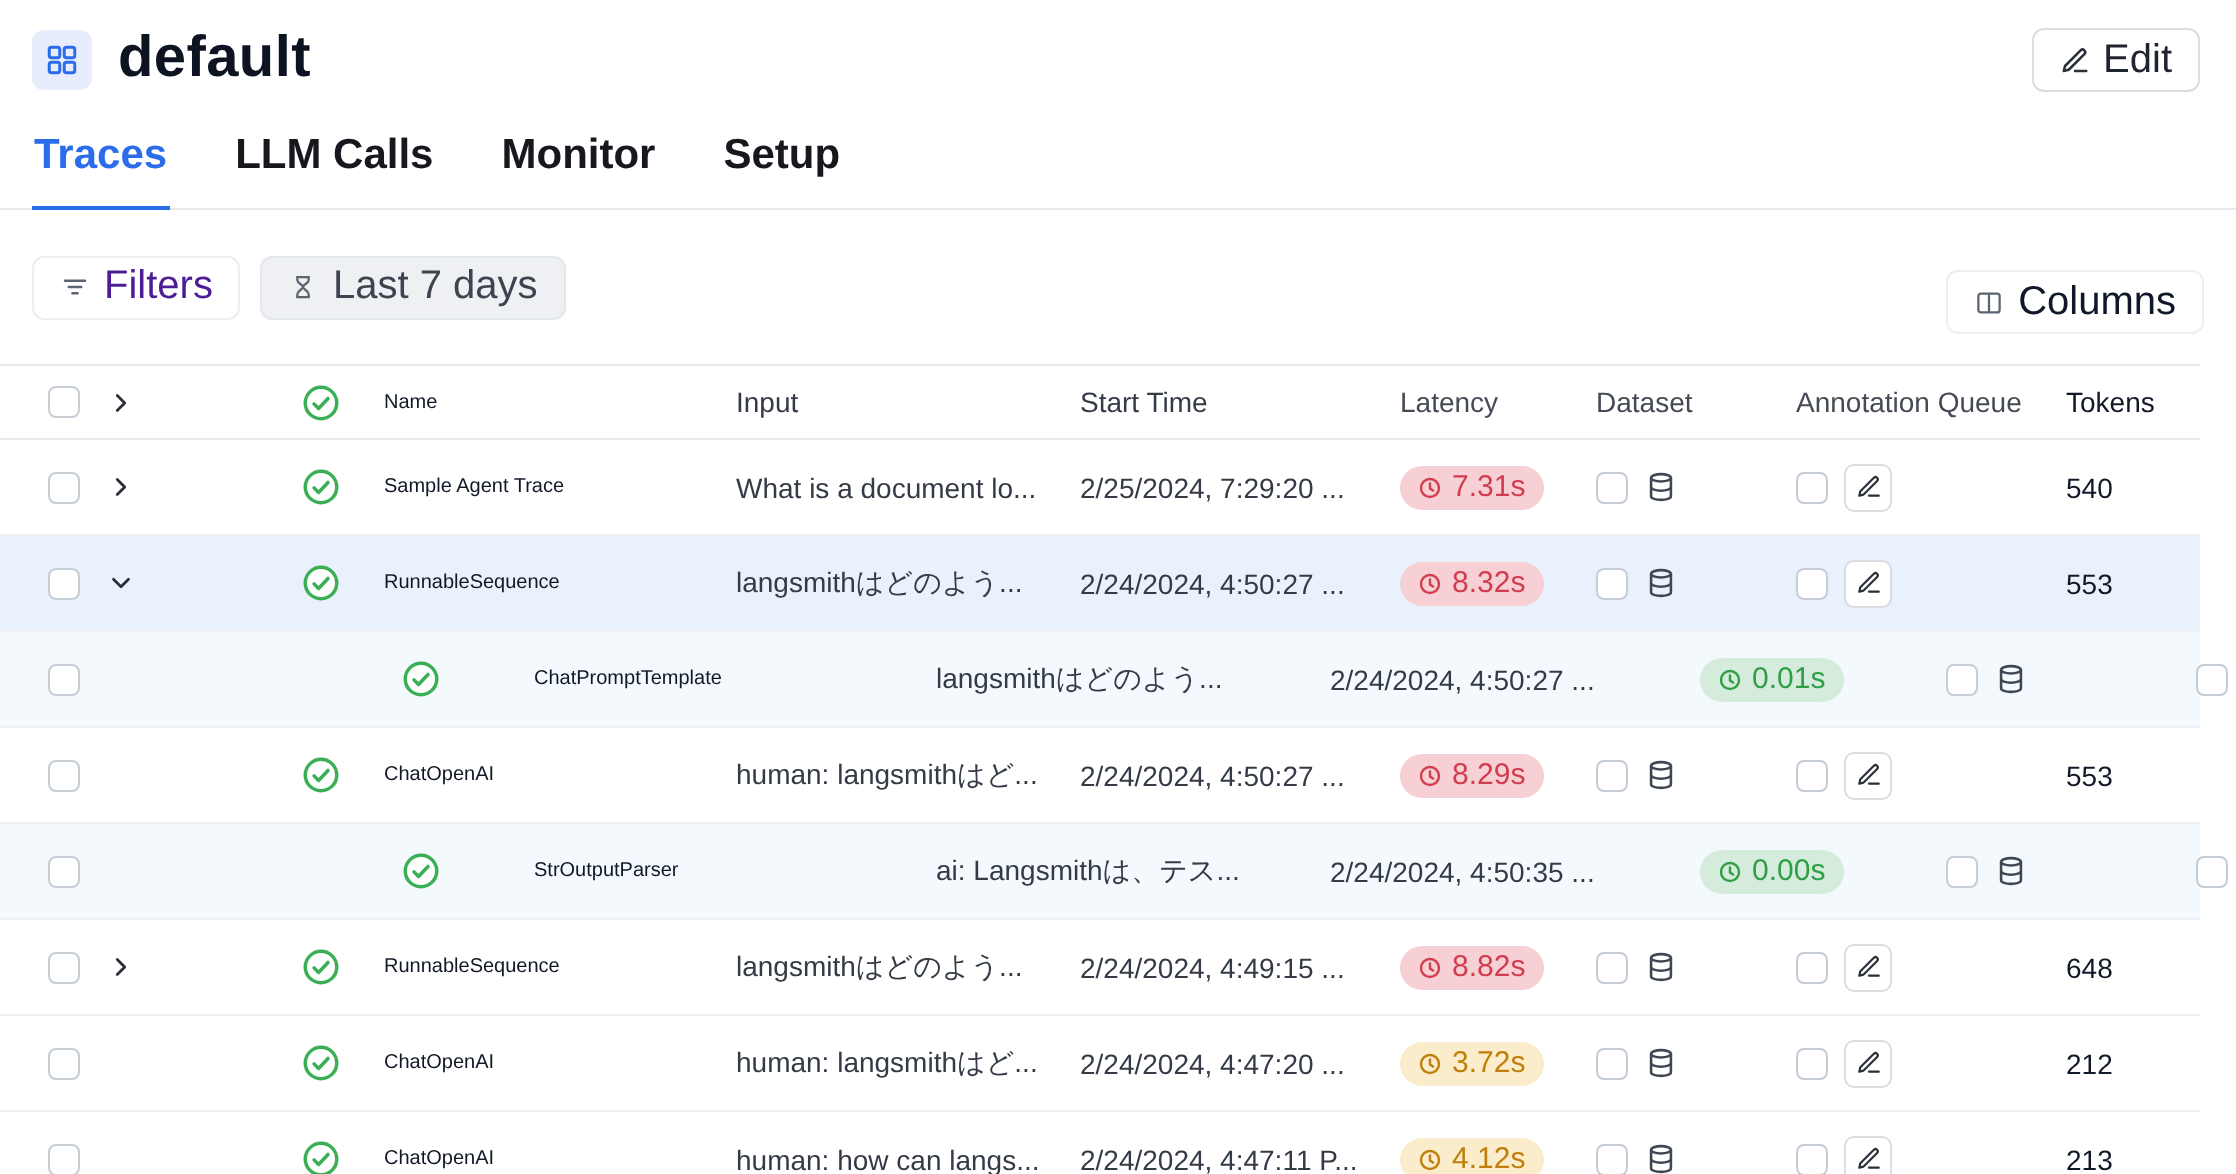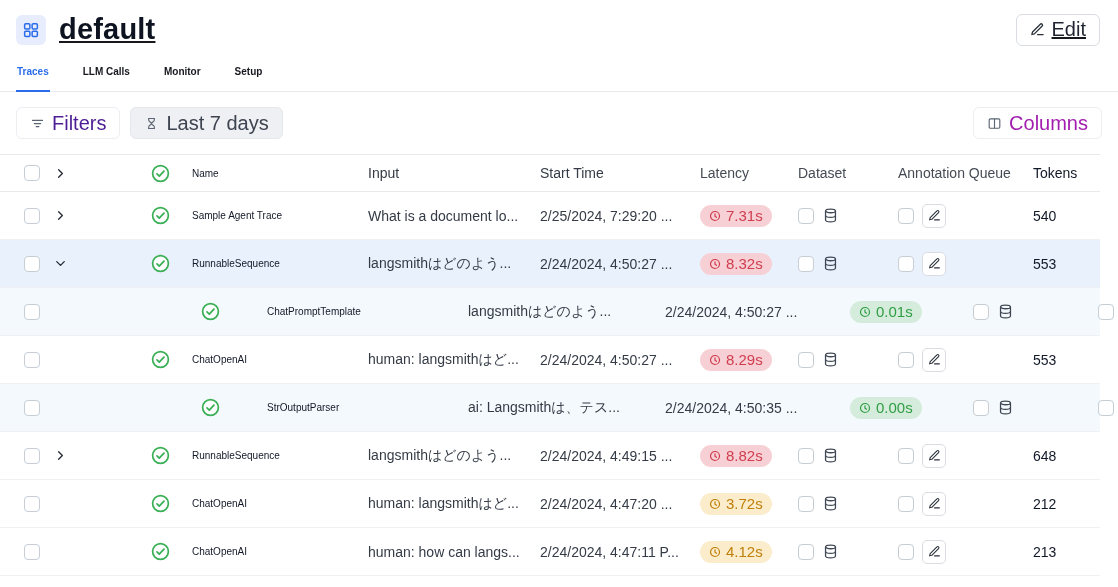--- a/index.html
+++ b/index.html
@@ -2,43 +2,43 @@
 <html style="--accent: #2b6cea; --success: #3aaf55; --red-bg: #f6d0d4; --red-tx: #d13d4e; --green-bg: #d5ecdc; --green-tx: #2f9e44; --yellow-bg: #fbeccb; --yellow-tx: #c07f0a;"><head>
 <meta charset="utf-8">
 <style>
   * { box-sizing: border-box; margin: 0; padding: 0; }
   html,body { width:1118px; height:587px; overflow:hidden; background:#fff;
     font-family:"Liberation Sans", sans-serif; color:#16181d; }
 
   .page { width:1118px; height:587px; position:relative; }
 
   
-  .header { display:flex; align-items:center; justify-content:space-between;
-    padding:13px 18px 8px 16px;text-decoration:underline; }
+  .header { display:flex; align-items:flex-end; justify-content:space-between;
+    padding:13px 18px 8px 16px; }
   .header-left { display:flex; align-items:center; gap:13px; }
   .app-icon { width:30px; height:30px; border-radius:6px; background:#e7edfc;
     display:flex; align-items:center; justify-content:center; }
   .app-icon svg { width:18px; height:18px; stroke:var(--accent,#3a5ce0); }
   .page-title { font-size:29px; font-weight:700; color:#0d1321; letter-spacing:.2px; }
   .btn { display:inline-flex; align-items:center; gap:7px; height:32px; padding:0 13px;
     border:1px solid #d9dde2; border-radius:6px; background:#fff; font-size:20px;
     color:#1f2430; cursor:pointer; white-space:nowrap; }
   .btn svg { width:15px; height:15px; stroke:#2a303a; }
 
   
   .tabs { display:flex; gap:32px; padding:6px 16px 0 16px; border-bottom:1px solid #e7e9ec; }
-  .tab { padding:6px 1px 13px; font-size:10px; font-weight:700; color:#16181d; cursor:pointer; }
+  .tab { padding:6px 1px 13px; font-size:21px; font-weight:700; color:#16181d; cursor:pointer; }
   .tab.active { color:var(--accent,#2b6cea); border-bottom:2px solid var(--accent,#2b6cea);
     margin-bottom:-1px; }
 
   
   .toolbar { display:flex; align-items:center; gap:10px; padding:15px 16px; }
   .btn.subtle { border-color:#eceef2; color:#4c1d95; }
   .btn.gray { background:#eef0f3; border-color:#e4e7eb; color:#3d4450; }
-  .btn.columns { margin-left:auto; border-color:#eceef2; color:#a21caf; }
+  .btn.columns { margin-left:auto; border-color:#eceef2; color:#0f172a;margin-top:15px; }
   .toolbar svg { stroke:#5b6472; }
 
   
   .table { width:1100px; }
   .cols { display:grid;
     grid-template-columns:40px 40px 96px 176px 172px 160px 98px 100px 135px 1fr;
     align-items:center; }
   .thead { height:38px; border-top:1px solid #e7e9ec; border-bottom:1px solid #e7e9ec;
     color:#454b54; font-size:14px; }
   .row { height:48px; border-bottom:1px solid #eef0f3; font-size:14px; background:#fff; }

